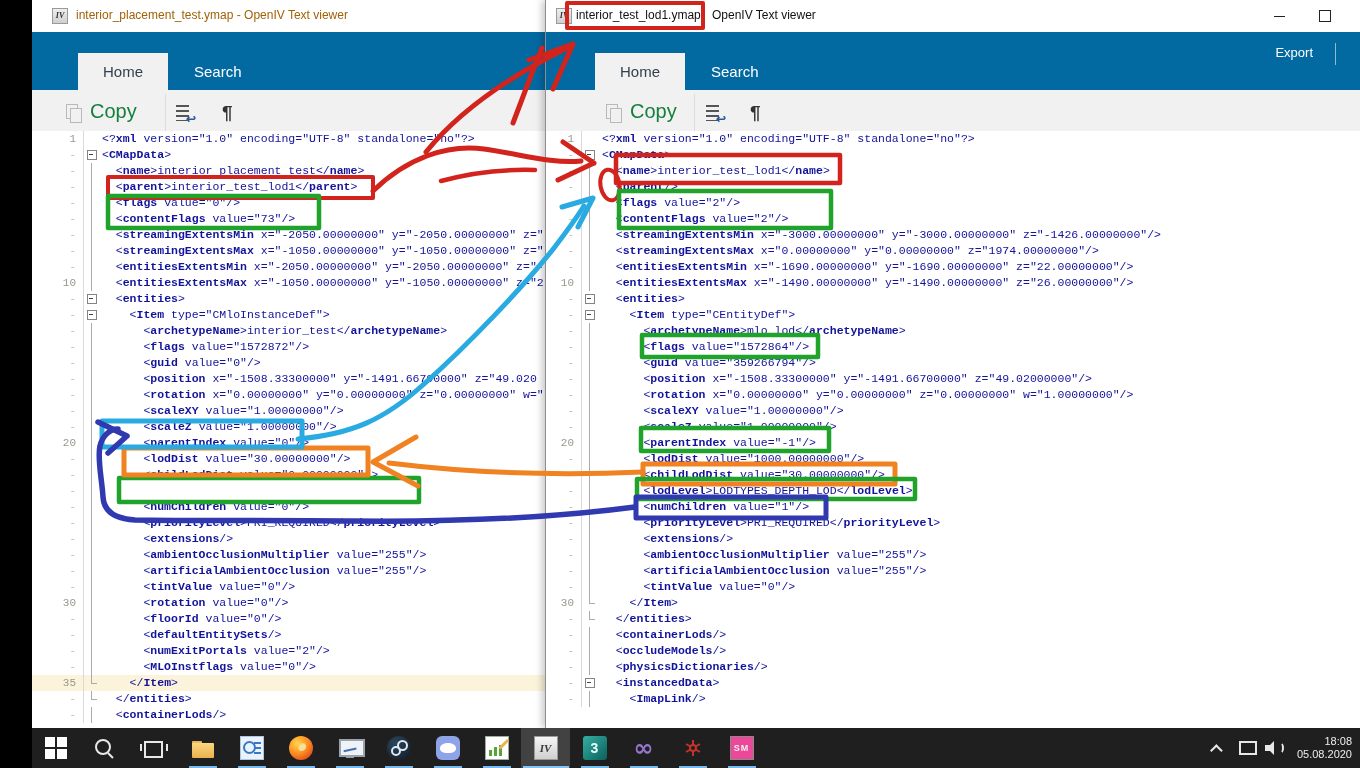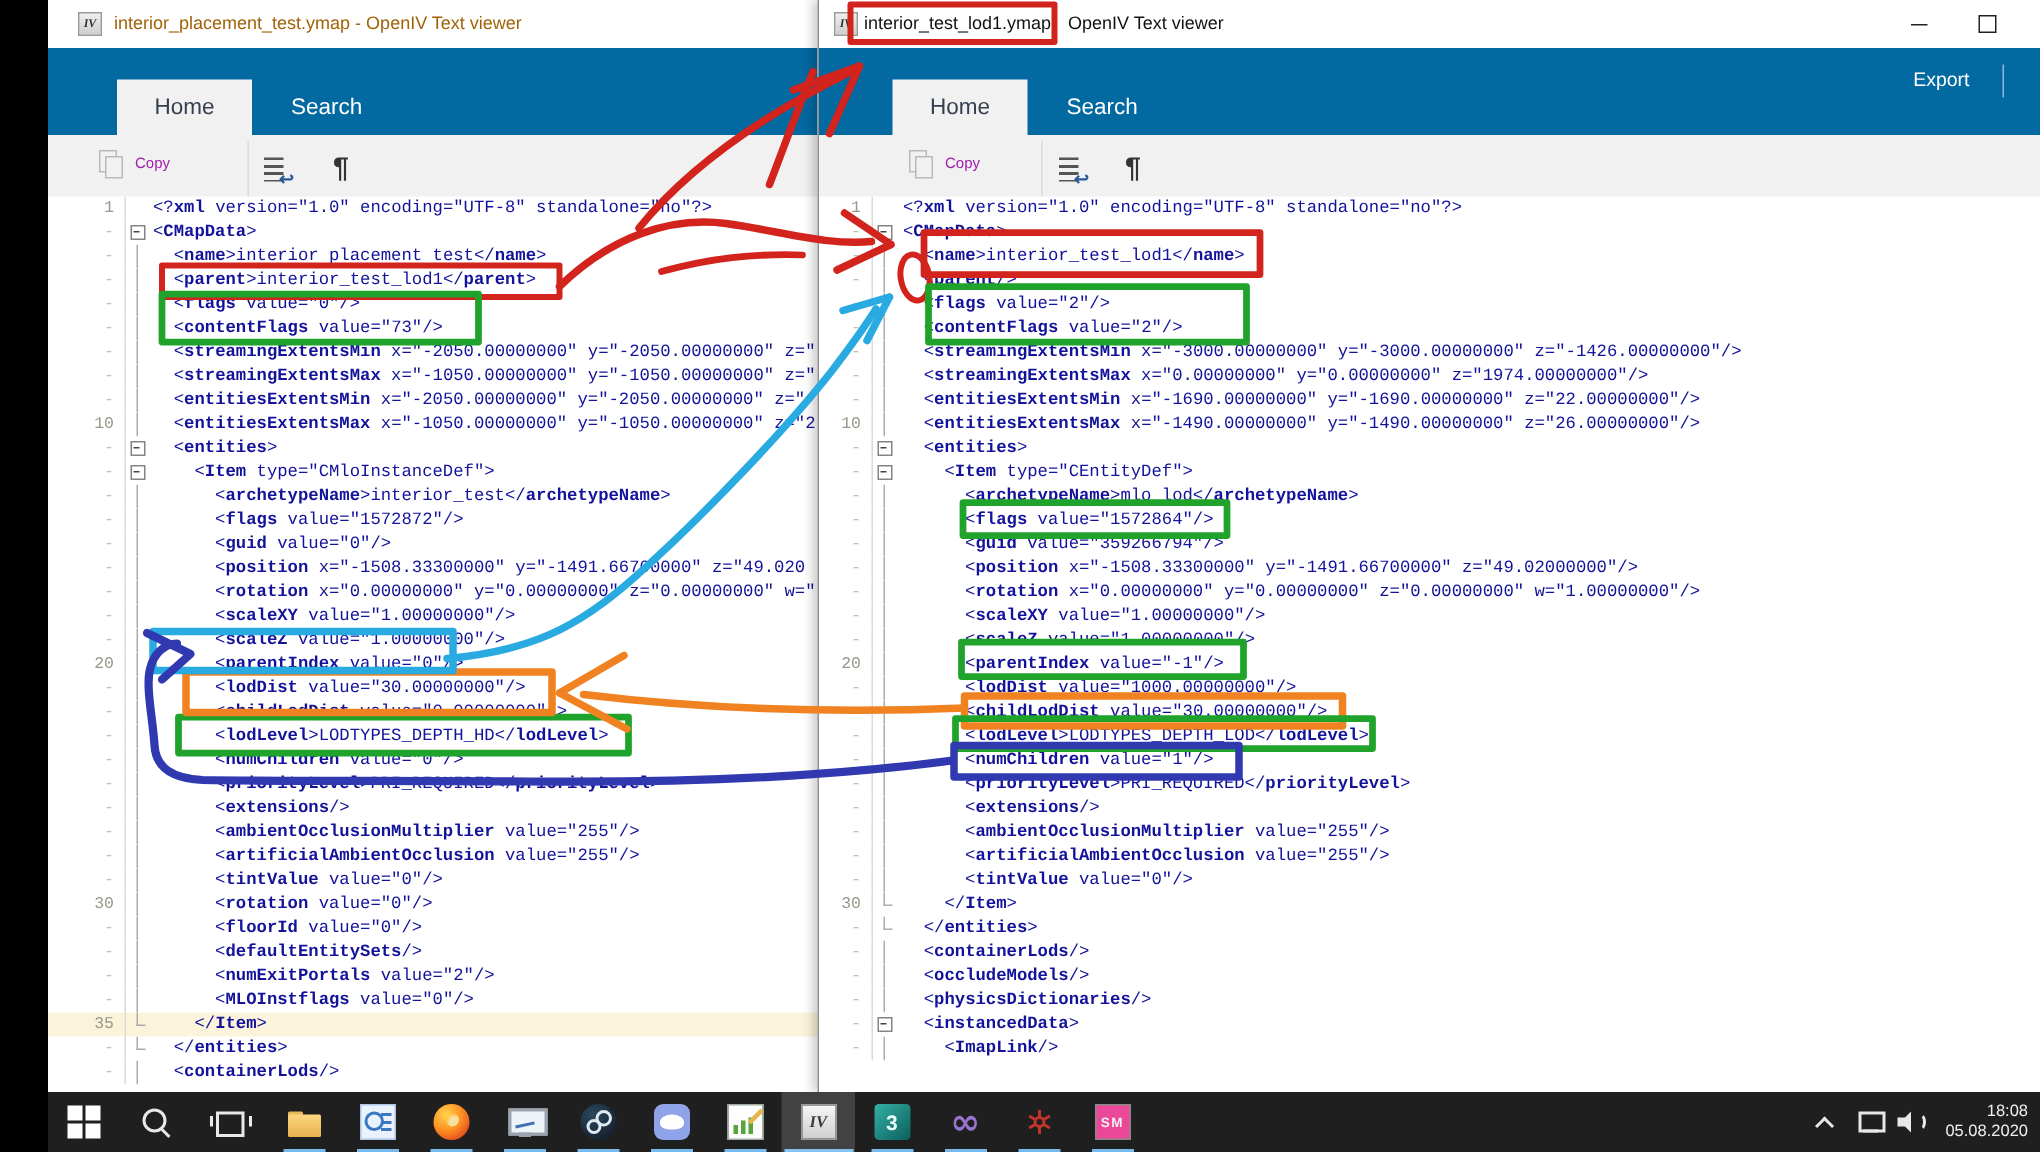--- a/index.html
+++ b/index.html
@@ -36,21 +36,21 @@
   .rtab.active { background:#f1f1f1; color:#35404f; }
   .rtab.inactive { color:#fff; }
   #win-left  .rtab-home { left:46px; }  #win-left  .rtab-search { left:137px; }
   #win-right .rtab-home { left:49px; }  #win-right .rtab-search { left:140px; }
   .rb-export { position:absolute; right:79px; top:13px; color:#fff; font-size:13px; }
   .rb-sep { position:absolute; right:56px; top:11px; width:1px; height:22px; background:rgba(255,255,255,.55); }
   .rb-expand { position:absolute; right:12px; top:15px; width:16px; height:16px; }
 
   
   .toolbar { height:51px; background:#f1f1f1; border-bottom:1px solid #e0e0e0; position:relative; }
-  .copy-btn { position:absolute; top:10px; display:flex; align-items:center; gap:9px; color:#a21caf; font-size:10px; }
+  .copy-btn { position:absolute; top:10px; display:flex; align-items:flex-end; gap:9px; color:#15803d; font-size:20px; }
   #win-left .copy-btn { left:34px; } #win-right .copy-btn { left:60px; }
   .copy-ico { position:relative; width:15px; height:19px; }
   .copy-ico::before { content:""; position:absolute; left:0; top:0; width:10px; height:13px; border:1px solid #b9b9b9; background:#f1f1f1; }
   .copy-ico::after  { content:""; position:absolute; left:4px; top:4px; width:10px; height:13px; border:1px solid #b9b9b9; background:#f1f1f1; }
   .tbar-sep { position:absolute; top:4px; width:1px; height:42px; background:#dcdcdc; }
   #win-left .tbar-sep { left:133px; } #win-right .tbar-sep { left:148px; }
   .wrap-ico { position:absolute; top:14px; width:18px; height:20px; }
   #win-left .wrap-ico { left:144px; } #win-right .wrap-ico { left:160px; }
   .wrap-ico .doc { position:absolute; left:0; top:1px; width:13px; height:16px;
       background:repeating-linear-gradient(#555 0 2px, transparent 2px 5px); }
@@ -312,21 +312,20 @@
           <span class="code">      &lt;<b>lodDist</b> value="30.00000000"/&gt;</span>
         </div>
         <div class="crow">
           <span class="num dash">-</span>
           <span class="fold line"></span>
           <span class="code">      &lt;<b>childLodDist</b> value="0.00000000"/&gt;</span>
         </div>
         <div class="crow">
           <span class="num dash">-</span>
           <span class="fold line"></span>
-          <span class="code">      &lt;<b>lodLevel</b>&gt;LODTYPES_DEPTH_HD&lt;/<b>lodLevel</b>&gt;</span>
         </div>
         <div class="crow">
           <span class="num dash">-</span>
           <span class="fold line"></span>
           <span class="code">      &lt;<b>numChildren</b> value="0"/&gt;</span>
         </div>
         <div class="crow">
           <span class="num dash">-</span>
           <span class="fold line"></span>
           <span class="code">      &lt;<b>priorityLevel</b>&gt;PRI_REQUIRED&lt;/<b>priorityLevel</b>&gt;</span>

